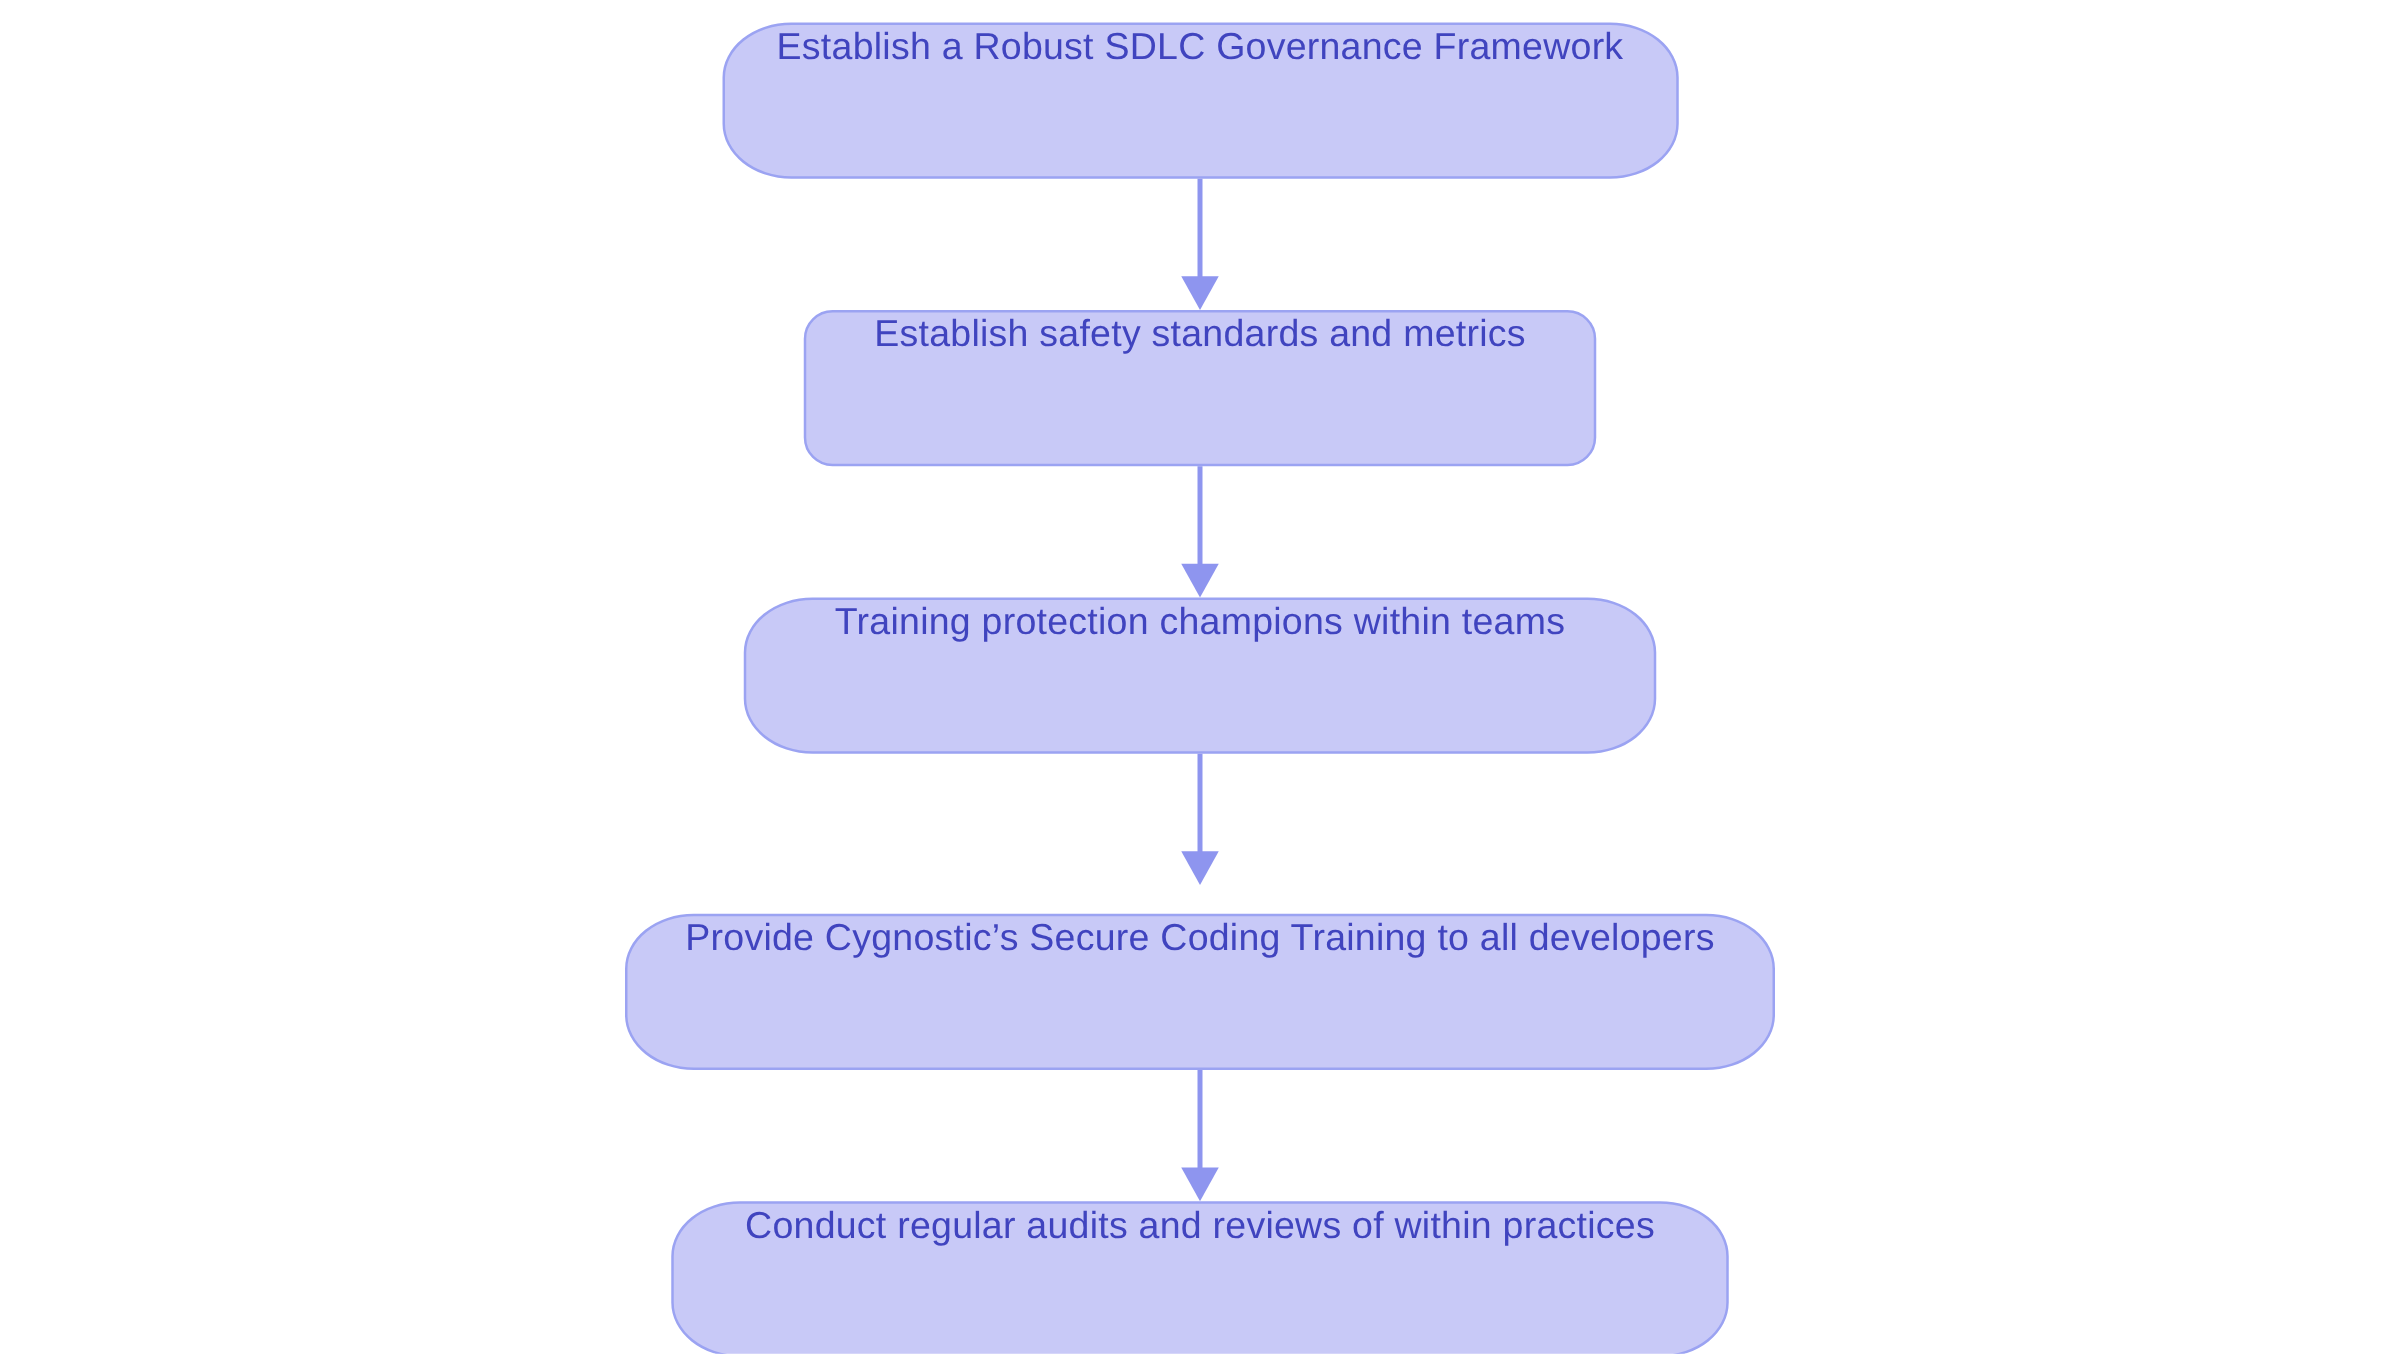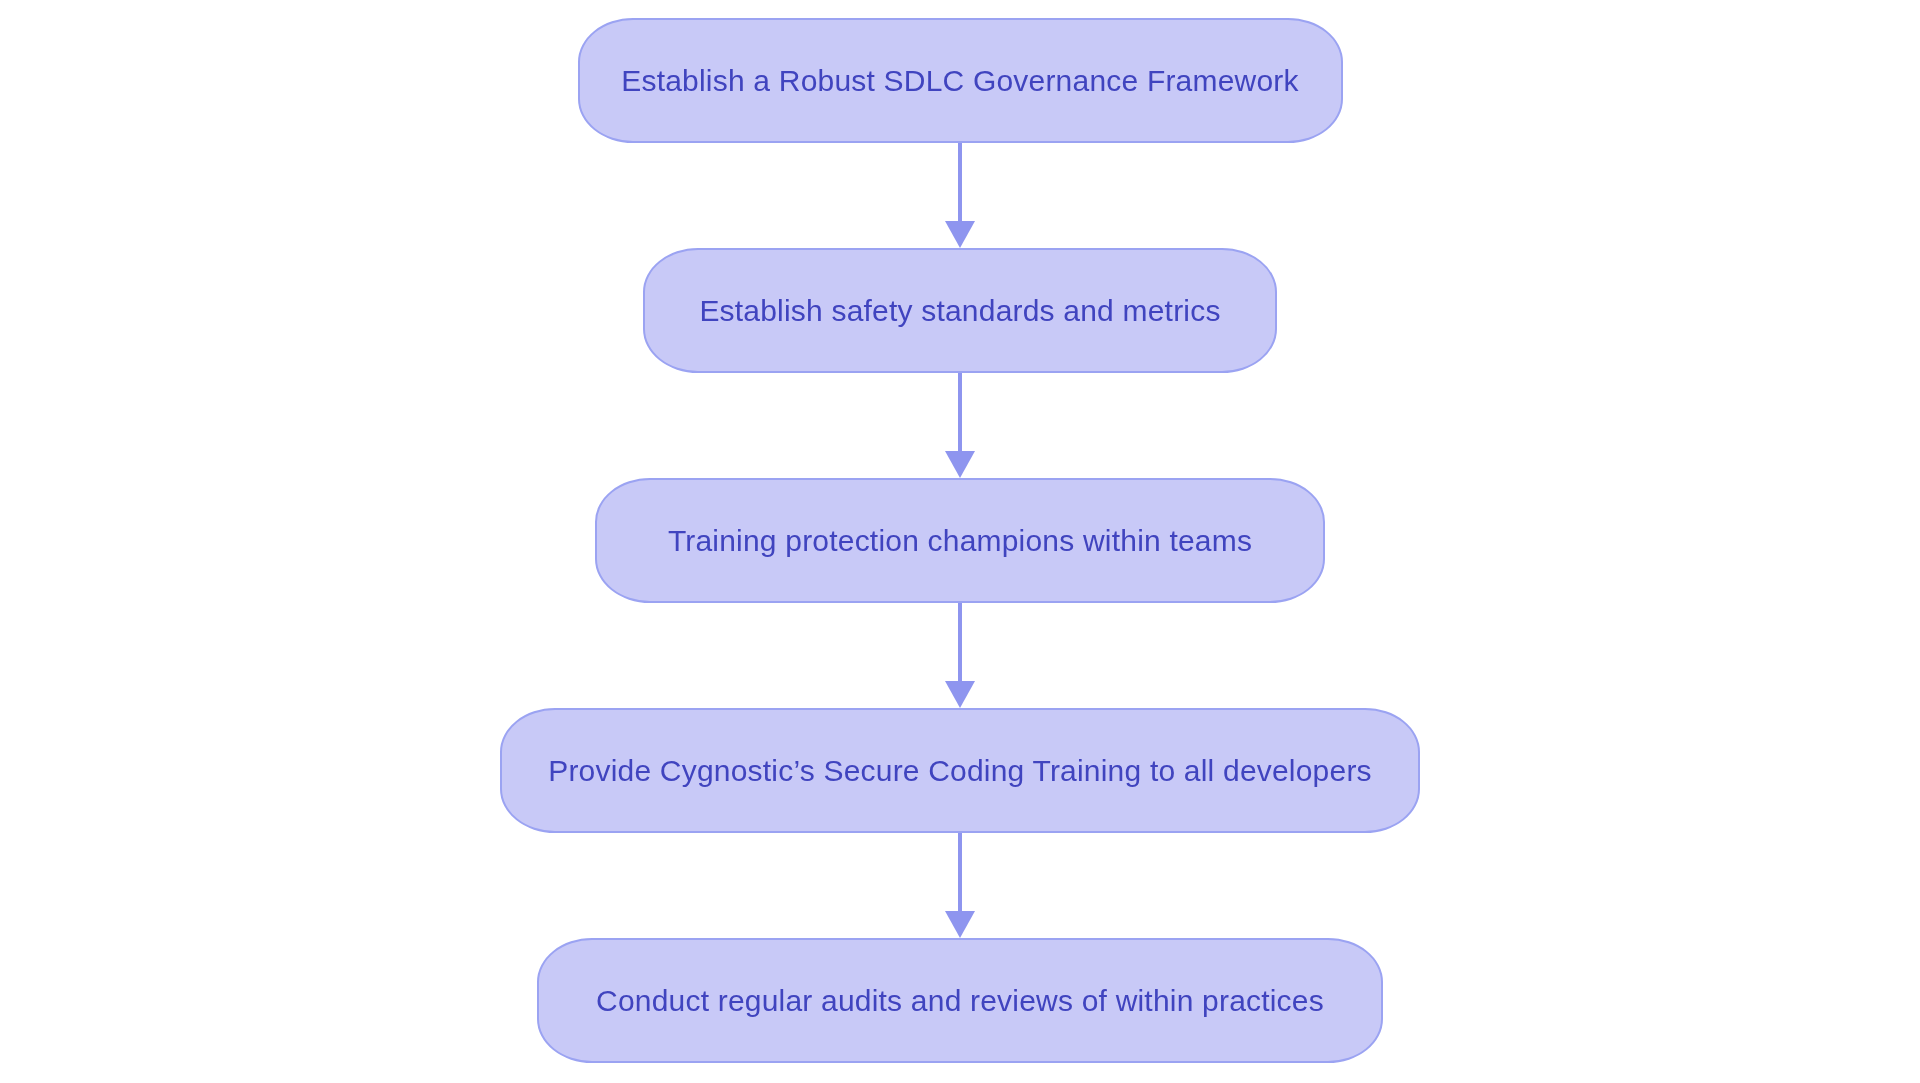--- a/index.html
+++ b/index.html
@@ -26,35 +26,35 @@
     align-items: center;
     padding-top: 18px;
   }
   .node {
     height: 125px;
     flex: 0 0 125px;
     background: var(--node-fill);
     border: 2px solid var(--node-border);
     border-radius: 55px / 44px;
     display: flex;
-    align-items: center;
+    align-items: flex-start;
     justify-content: center;
     text-align: center;
   }
   .node .node-label {
     color: var(--node-text);
     font-size: 30px;
     line-height: 1.2;
     letter-spacing: 0.2px;
     white-space: nowrap;
   }
   .n1 { width: 765px; }
-  .n2 { width: 634px; }
+  .n2 { width: 634px; border-radius: 23px; }
   .n3 { width: 730px; }
-  .n4 { width: 920px; }
+  .n4 { width: 920px; margin-top: 23px; }
   .n5 { width: 846px; }
   .arrow {
     position: relative;
     height: 105px;
     flex: 0 0 105px;
     width: 40px;
   }
   .arrow .shaft {
     position: absolute;
     top: 0;

